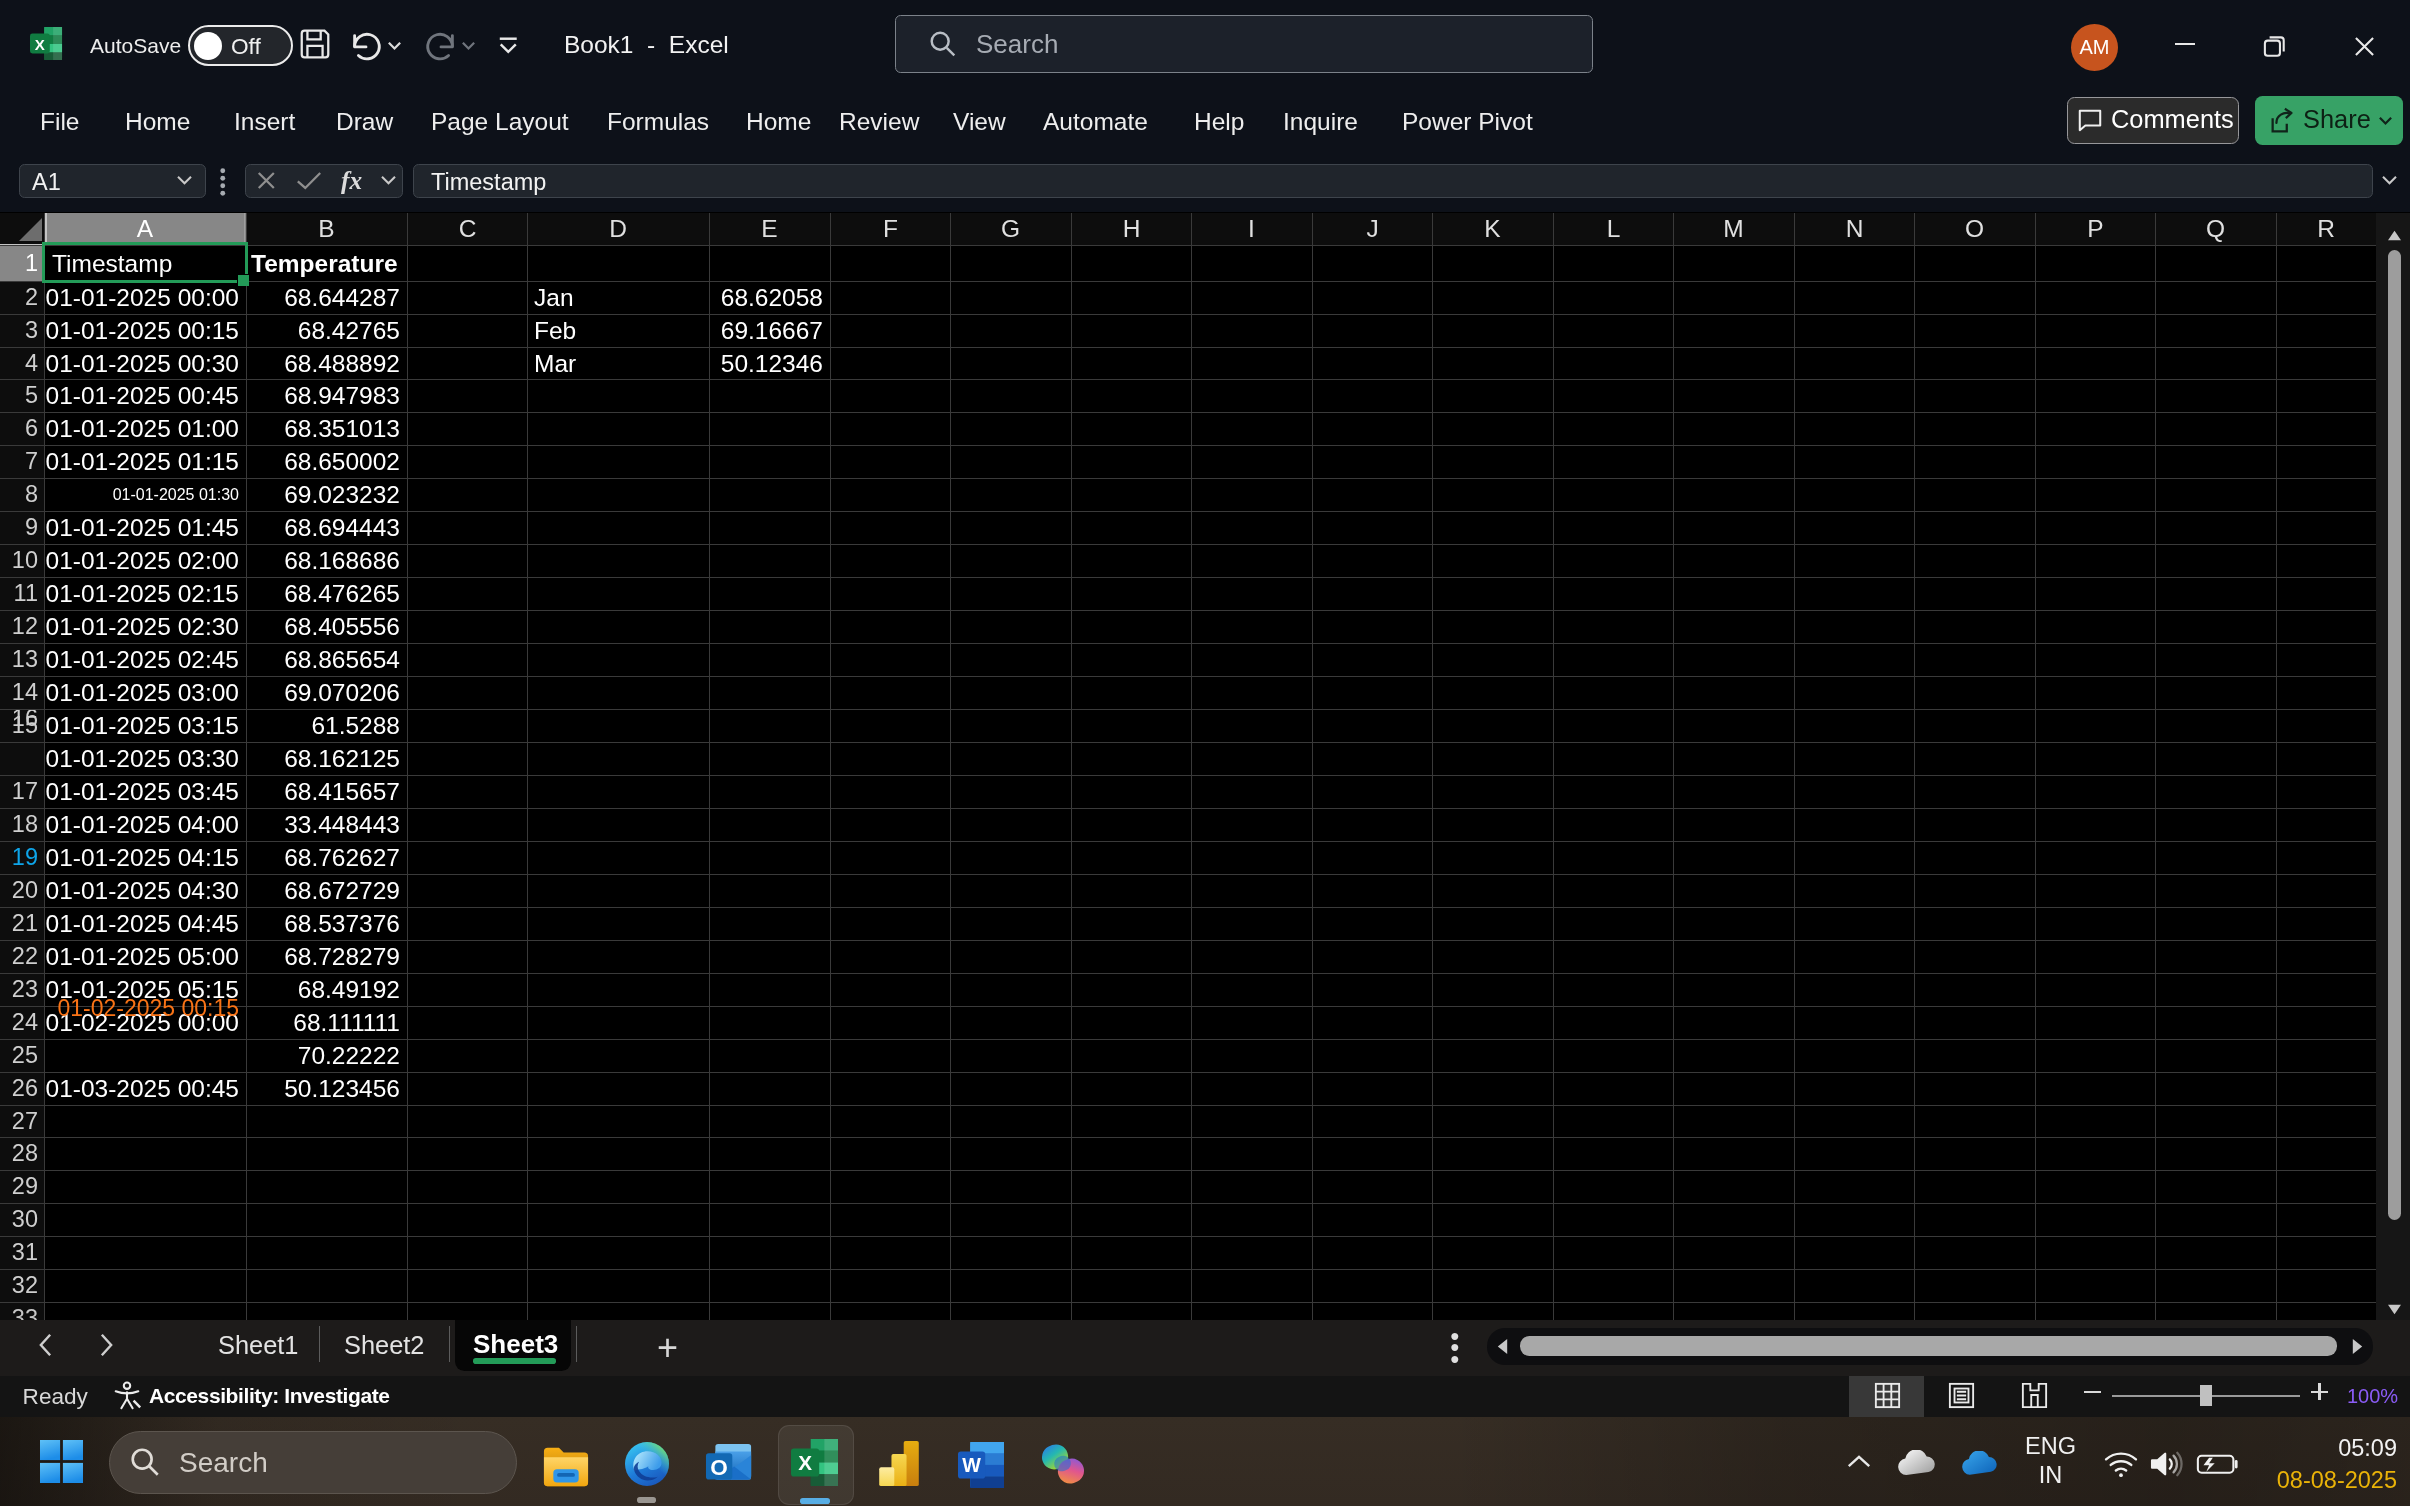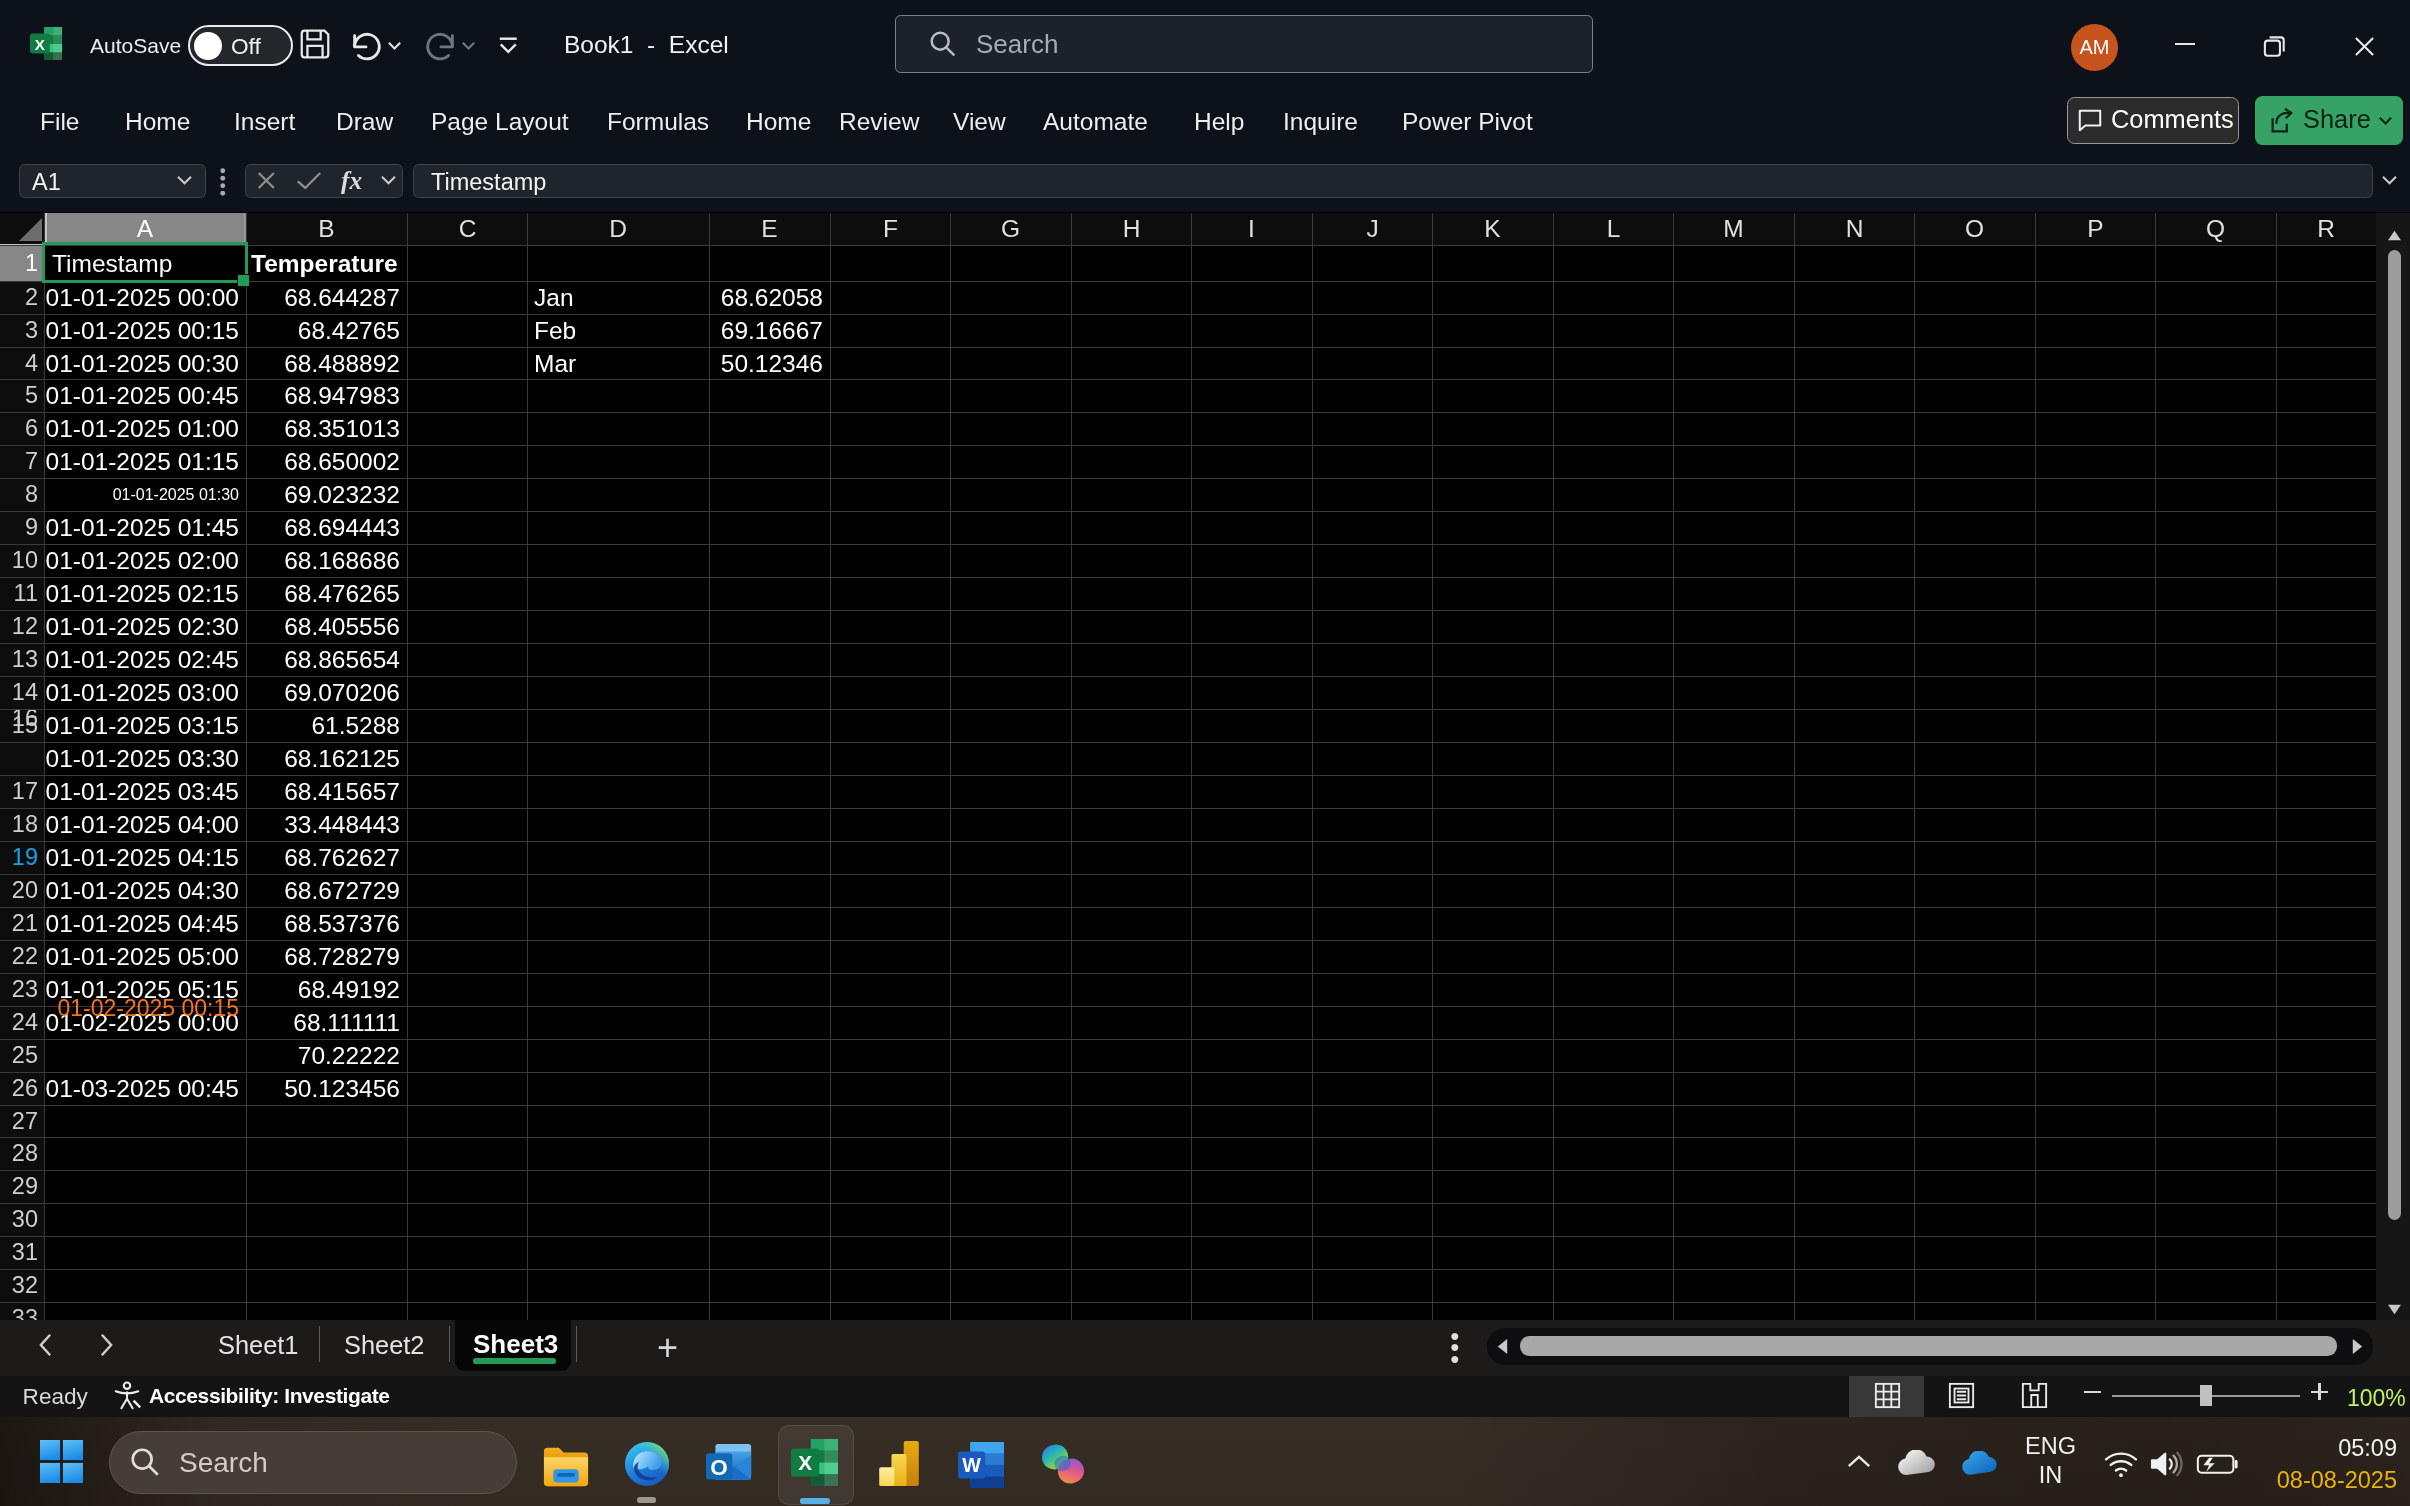--- a/index.html
+++ b/index.html
@@ -350,21 +350,21 @@
 <path d="M2 2 h8 v7 h9 V2 h8 v25 H2 Z"></path>
       <path d="M11 27 V14 h7 v13"></path>
     </svg>
 <div class="ab" style="left:2084px;top:1391px;width:17px;height:2.4px;background:#dadada"></div>
 <div class="ab" style="left:2112px;top:1395px;width:188px;height:2.4px;background:#9a9a9a"></div>
 <div class="ab" style="left:2200px;top:1385px;width:12.2px;height:21px;background:#c0c0c0"></div>
 <div class="ab" style="left:2311px;top:1391px;width:17px;height:2.4px;background:#dadada"></div>
 <div class="ab" style="left:2311px;top:1383px;width:17px;height:17px;display:flex;align-items:center;justify-content:center">
       <div style="width:2.4px;height:17px;background:#dadada"></div>
     </div>
-<div class="ab" style="left:2347px;top:1385px;color:#bef264;font-size:23px">100%</div>
+<div class="ab" style="left:2347px;top:1385px;color:#8b5cf6;font-size:20px">100%</div>
 <div class="ab" style="left:0;top:1417px;width:2411px;height:89px;background:
 linear-gradient(90deg, rgba(5,4,3,0.55) 0%, rgba(5,4,3,0.1) 9%, rgba(0,0,0,0) 20%, rgba(0,0,0,0) 60%, rgba(0,0,0,0.2) 74%, rgba(0,0,0,0.28) 90%, rgba(0,0,0,0.2) 100%),
 linear-gradient(180deg,#362d24,#332a22)"></div>
 <svg class="ab" style="left:40px;top:1440px" width="43" height="43" viewBox="0 0 46 46">
 <defs>
         <linearGradient id="wg" x1="0" y1="0" x2="0.3" y2="1">
           <stop offset="0" stop-color="#5fc1f7"></stop>
           <stop offset="1" stop-color="#1d8de8"></stop>
         </linearGradient>
       </defs>

